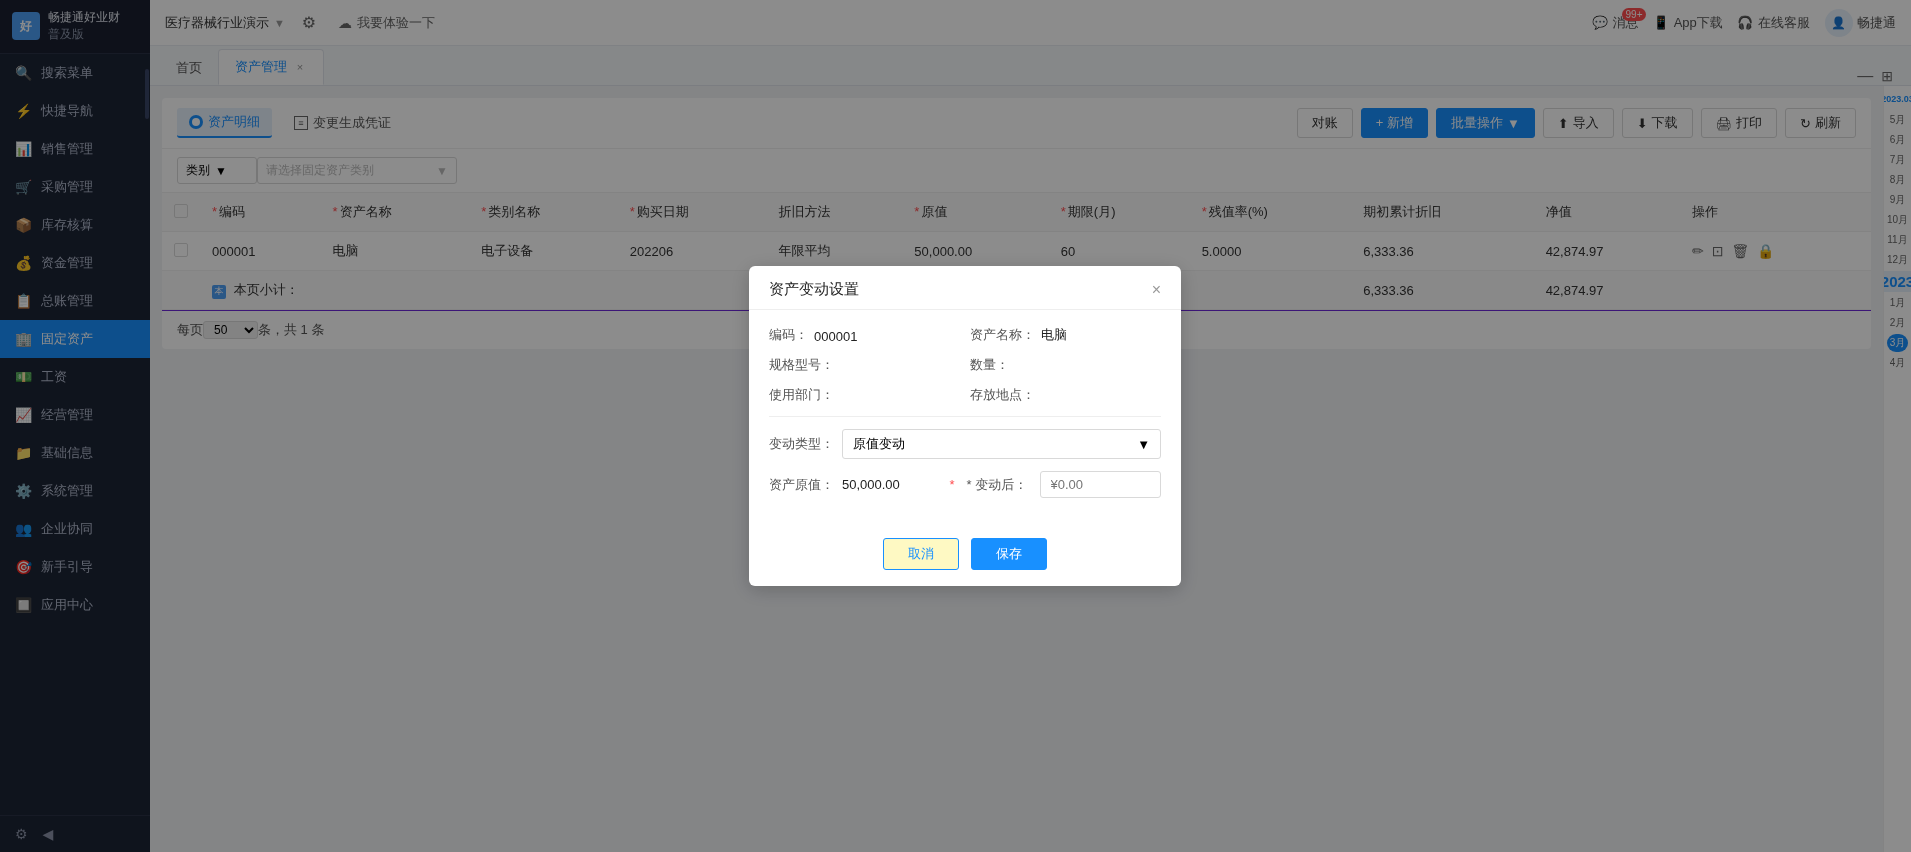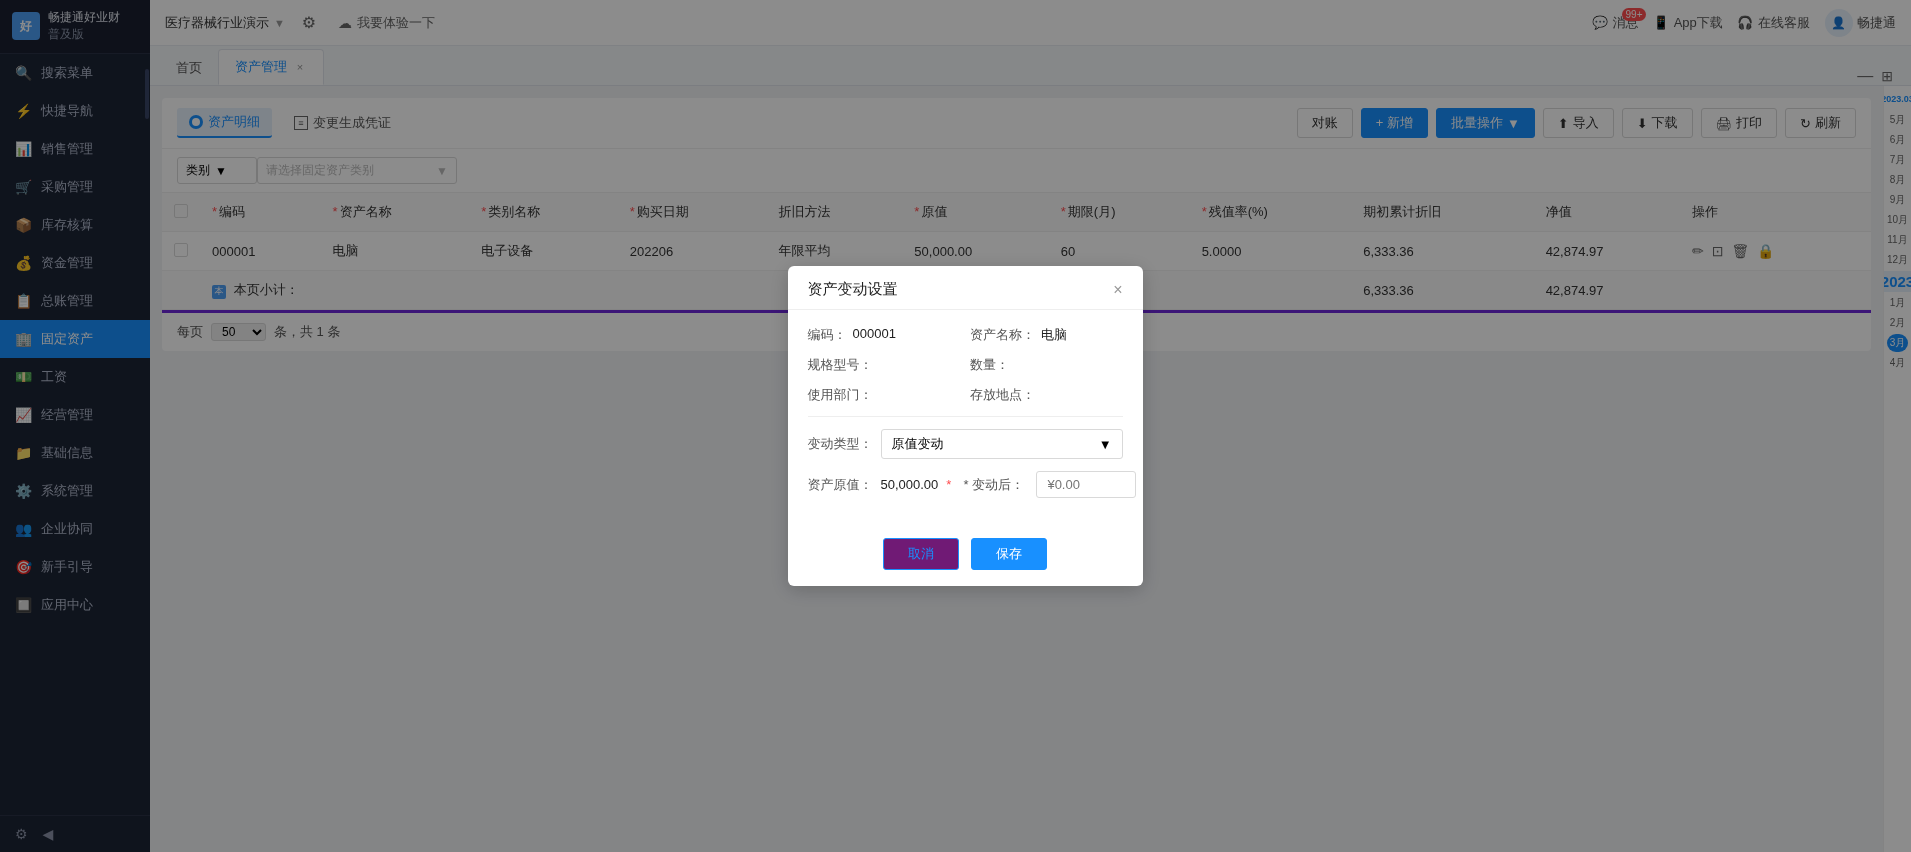--- a/index.html
+++ b/index.html
@@ -70,48 +70,48 @@
     .data-table { width: 100%; border-collapse: collapse; font-size: 13px; }
     .data-table th { background: #fafafa; padding: 10px 12px; text-align: left; border-bottom: 1px solid #eee; color: #333; font-weight: 500; white-space: nowrap; }
     .data-table td { padding: 10px 12px; border-bottom: 1px solid #f0f0f0; color: #333; white-space: nowrap; }
     .required-mark { color: #ff4d4f; margin-right: 2px; }
     .table-actions { display: flex; gap: 8px; }
     .table-action-btn { background: none; border: none; cursor: pointer; color: #666; font-size: 14px; }
     .subtotal-row td { background: #f9f9f9; font-weight: 500; }
     .subtotal-icon { display: inline-flex; align-items: center; justify-content: center; width: 14px; height: 14px; background: #4e9ef5; color: white; font-size: 9px; border-radius: 2px; margin-right: 4px; }
 
     
-    .pagination { padding: 10px 15px; display: flex; align-items: center; gap: 8px; border-top: 3px solid #6d28d9; font-size: 13px; color: #555; }
+    .pagination { padding: 10px 15px; display: flex; align-items: center; border-top: 1px solid #6d28d9; font-size: 13px; color: #555; }
     .page-size-select { border: 1px solid #d9d9d9; border-radius: 3px; padding: 0 6px; font-size: 12px; }
 
     
     .right-sidebar { width: 28px; background: white; border-left: 1px solid #eee; display: flex; flex-direction: column; align-items: center; padding: 5px 0; gap: 2px; overflow: hidden; }
     .right-sidebar-item { font-size: 10px; color: #666; padding: 3px 2px; cursor: pointer; text-align: center; line-height: 1.3; writing-mode: horizontal-tb; }
     .right-sidebar-year { font-size: 15px; color: #1890ff; font-weight: bold; background: #e6f0fb; border-radius: 3px; padding: 2px 3px; }
     .right-sidebar-month { font-size: 10px; color: #666; padding: 2px; cursor: pointer; }
     .right-sidebar-month.active { background: #1890ff; color: white; border-radius: 10px; padding: 2px 4px; }
 
     
     .dialog-overlay { position: fixed; top: 0; left: 0; width: 100%; height: 100%; background: rgba(0,0,0,0.45); z-index: 1000; display: flex; align-items: center; justify-content: center; }
-    .dialog { background: white; border-radius: 6px; width: 355px; box-shadow: 0 4px 20px rgba(0,0,0,0.2); margin-left: 19px; }
+    .dialog { background: white; border-radius: 6px; width: 432px; box-shadow: 0 4px 20px rgba(0,0,0,0.2); margin-left: 19px; }
     .dialog-header { padding: 14px 20px 10px; display: flex; align-items: center; justify-content: space-between; border-bottom: 1px solid #eee; }
     .dialog-title { font-size: 15px; font-weight: 500; color: #222; }
     .dialog-close { color: #999; cursor: pointer; font-size: 16px; }
     .dialog-body { padding: 16px 20px; }
     .dialog-row { display: flex; align-items: flex-start; margin-bottom: 12px; gap: 10px; }
-    .dialog-row-half { flex: 1; display: flex; align-items: flex-start; gap: 6px; }
+    .dialog-row-half { flex: 1; display: flex; align-items: flex-end; gap: 6px; }
     .dialog-label { font-size: 13px; color: #555; white-space: nowrap; }
     .dialog-value { font-size: 13px; color: #222; }
     .dialog-divider { border: none; border-top: 1px solid #eee; margin: 12px 0; }
     .dialog-field-row { display: flex; align-items: center; margin-bottom: 12px; gap: 8px; }
     .dialog-field-label { font-size: 13px; color: #555; min-width: 65px; }
     .dialog-select { border: 1px solid #d9d9d9; border-radius: 3px; padding: 5px 10px; font-size: 13px; background: white; display: flex; align-items: center; gap: 6px; cursor: pointer; flex: 1; }
     .dialog-input-placeholder { border: 1px solid #d9d9d9; border-radius: 3px; padding: 5px 10px; font-size: 13px; flex: 1; color: #ccc; background: white; }
     .dialog-footer { padding: 12px 20px 16px; display: flex; justify-content: center; gap: 12px; }
-    .btn-cancel { padding: 6px 24px; border: 1px solid #1890ff; border-radius: 3px; background: #701a75; color: #1890ff; font-size: 13px; cursor: pointer; }
+    .btn-cancel { padding: 6px 24px; border: 1px solid #1890ff; border-radius: 3px; background: #fef9c3; color: #1890ff; font-size: 13px; cursor: pointer; }
     .btn-save { padding: 6px 24px; border: 1px solid #1890ff; border-radius: 3px; background: #1890ff; color: white; font-size: 13px; cursor: pointer; }
 
     .checkbox { width: 14px; height: 14px; border: 1px solid #d9d9d9; border-radius: 2px; display: inline-block; }
   </style>
 </head>
 <body>
 
 <div class="sidebar">
   <div class="sidebar-logo">
     <div class="sidebar-logo-icon">好</div>

